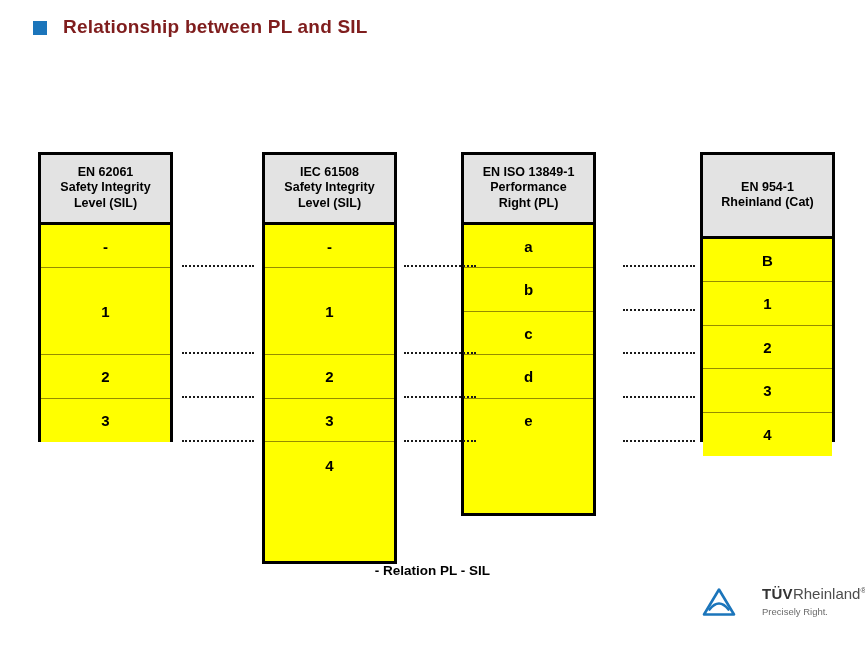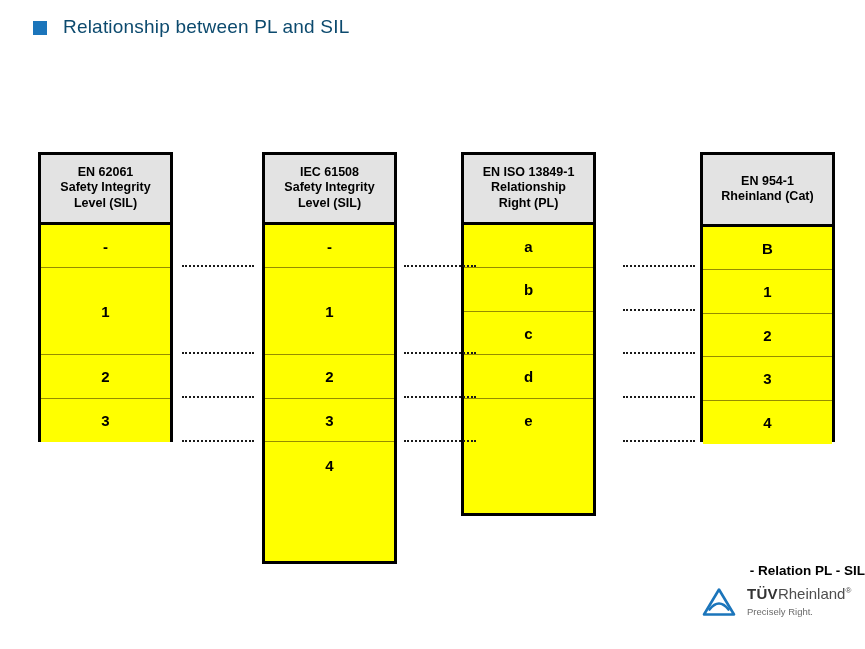--- a/index.html
+++ b/index.html
@@ -24,22 +24,22 @@
   }
   #title-bullet {
     width: 14px;
     height: 14px;
     background: #1b75bb;
     flex: 0 0 auto;
     margin-top: 2px;
   }
   #slide-title {
     font-size: 19px;
-    font-weight: normal;
-    color: #0c4a6e;
+    font-weight: bold;
+    color: #7f1d1d;
     letter-spacing: 0.2px;
     white-space: nowrap;
   }
 
   
   #diagram {
     position: absolute;
     left: 0;
     top: 0;
     width: 865px;
@@ -85,34 +85,34 @@
     height: 0;
     border-top: 2.5px dotted #1a1a1a;
   }
 
   
   #footer-caption {
     position: absolute;
     left: 0;
     top: 563px;
     width: 865px;
-    text-align: right;
+    text-align: center;
     font-size: 13.5px;
     font-weight: bold;
     color: #000000;
   }
 
   
   #logo {
     position: absolute;
     left: 702px;
     top: 586px;
     display: flex;
     align-items: flex-start;
-    gap: 11px;
+    gap: 26px;
   }
   #logo-mark { width: 34px; height: 30px; flex: 0 0 auto; margin-top: 1px; }
   #logo-text { display: flex; flex-direction: column; }
   #logo-wordmark {
     font-size: 15px;
     color: #4d4d4d;
     line-height: 1.1;
     white-space: nowrap;
   }
   #logo-tuv { font-weight: bold; color: #333333; letter-spacing: 0.3px; }
@@ -156,32 +156,32 @@
     <div class="std-cell" style="height:43px;">-</div>
     <div class="std-cell" style="height:87px;">1</div>
     <div class="std-cell" style="height:44px;">2</div>
     <div class="std-cell" style="height:43px;">3</div>
     <div class="std-cell" style="height:47px;">4</div>
   </div>
 
   <div class="std-table" style="left:461px; top:152px; width:135px; height:364px;">
     <div class="std-header" style="height:70px;">
       <span class="hline">EN ISO 13849-1</span>
-      <span class="hline">Relationship</span>
+      <span class="hline">Performance</span>
       <span class="hline">Right (PL)</span>
     </div>
     <div class="std-cell" style="height:43px;">a</div>
     <div class="std-cell" style="height:44px;">b</div>
     <div class="std-cell" style="height:43px;">c</div>
     <div class="std-cell" style="height:44px;">d</div>
     <div class="std-cell" style="height:43px;">e</div>
   </div>
 
   <div class="std-table" style="left:700px; top:152px; width:135px; height:290px;">
-    <div class="std-header" style="height:72px;text-align:center;">
+    <div class="std-header" style="height:84px;text-align:center;">
       <span class="hline">EN 954-1</span>
       <span class="hline">Rheinland (Cat)</span>
     </div>
     <div class="std-cell" style="height:43px;">B</div>
     <div class="std-cell" style="height:44px;">1</div>
     <div class="std-cell" style="height:43px;">2</div>
     <div class="std-cell" style="height:44px;">3</div>
     <div class="std-cell" style="height:43px;">4</div>
   </div>
 

